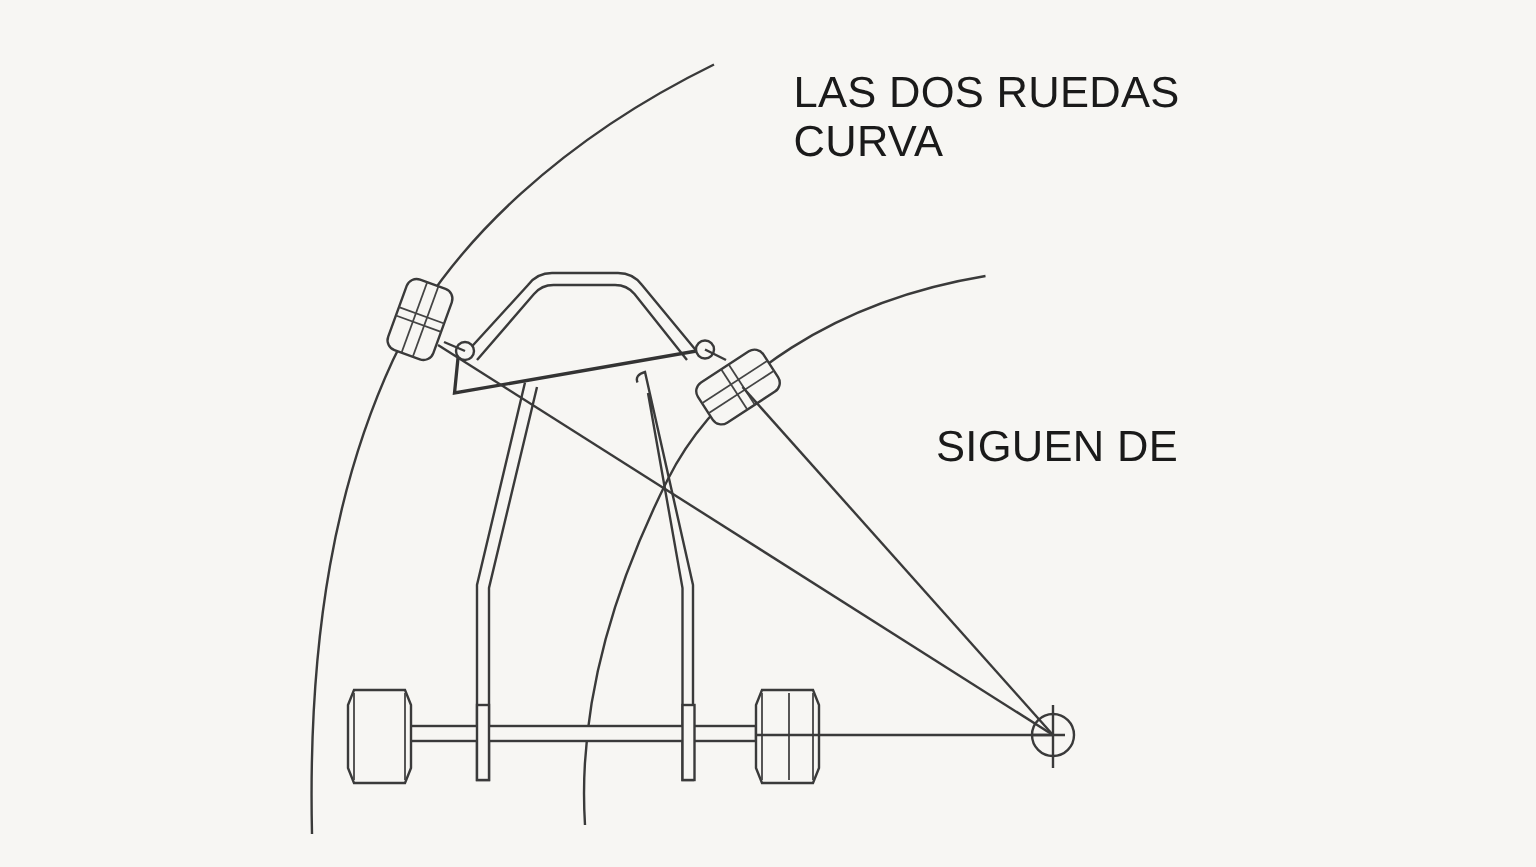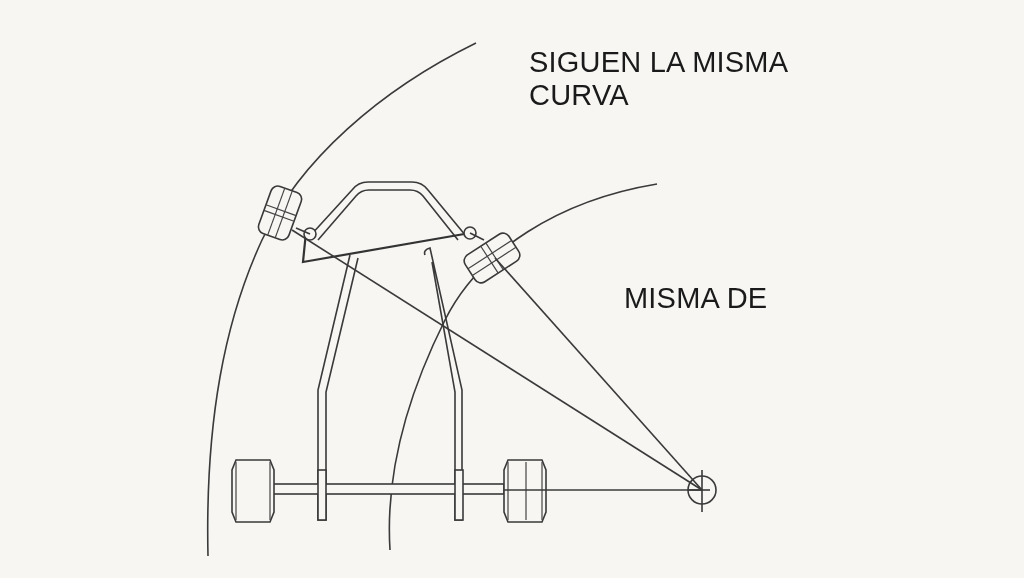--- a/index.html
+++ b/index.html
@@ -74,20 +74,20 @@
     <line x1="495" y1="258" x2="702" y2="490" class="ln"></line>
 
     <g>
       <circle cx="702" cy="490" r="14" class="ln"></circle>
       <line x1="702" y1="470" x2="702" y2="512" class="ln"></line>
       <line x1="688" y1="490" x2="710" y2="490" class="ln"></line>
     </g>
   </svg>
 
   <div class="label" style="left:529px;top:46px;">
-    <span>SIGUEN LA MISMA</span>
+    <span>LAS DOS RUEDAS</span>
     <span>CURVA</span>
   </div>
 
   <div class="label" style="left:624px;top:282px;">
-    <span>MISMA DE</span>
+    <span>SIGUEN DE</span>
   </div>
 </div>
 
 </body></html>

